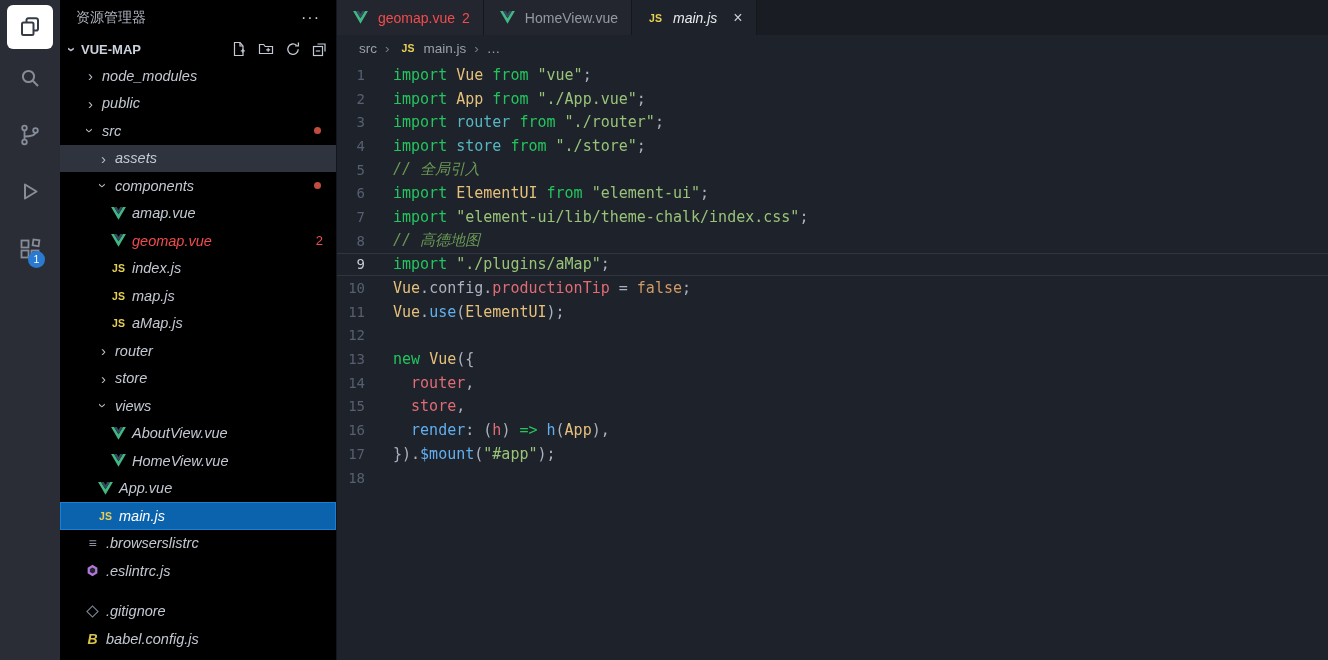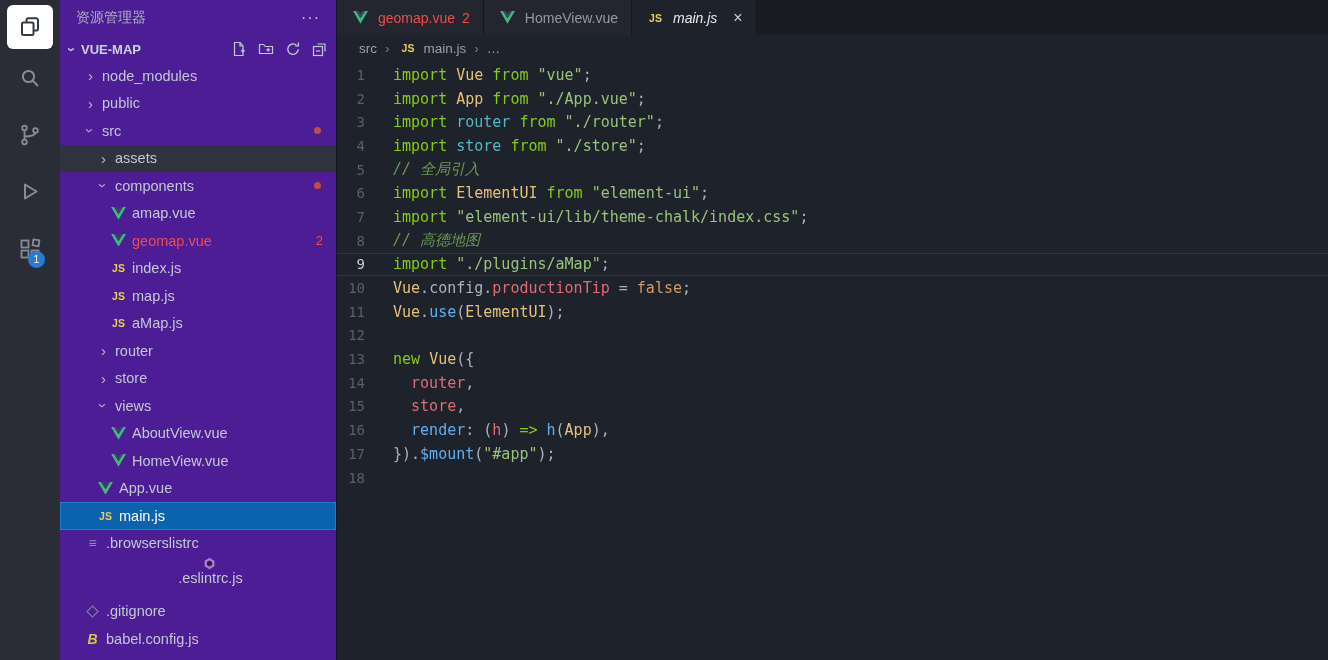--- a/index.html
+++ b/index.html
@@ -8,35 +8,35 @@
   .app { display:flex; width:1328px; height:660px; }
 
   
   .activitybar { width:60px; background:#2a2d35; flex-shrink:0; display:flex; flex-direction:column; align-items:center; }
   .ab-white { width:46px; height:44px; background:#ffffff; border-radius:6px; margin-top:5px; display:flex; align-items:center; justify-content:center; color:#363c46; cursor:pointer; }
   .ab-item { width:60px; height:57px; display:flex; align-items:center; justify-content:center; color:#868d99; position:relative; cursor:pointer; }
   .ab-item svg, .ab-white svg { display:block; }
   .ext-badge { position:absolute; bottom:9px; left:28px; min-width:17px; height:17px; border-radius:50%; background:#2a7ad1; color:#fff; font-size:10.5px; line-height:17px; text-align:center; }
 
   
-  .sidebar { width:276px; background:#4c1d95; flex-shrink:0; display:flex; flex-direction:column; color:#c3c8d2; }
+  .sidebar { width:276px; background:#000000; flex-shrink:0; display:flex; flex-direction:column; color:#c3c8d2; }
   .sb-title { height:36px; flex-shrink:0; display:flex; align-items:center; justify-content:space-between; padding:0 16px 0 16px; font-size:14px; color:#aeb4c0; }
   .sb-more { color:#c6ccd6; font-size:16px; letter-spacing:1px; cursor:pointer; }
   .sb-section { height:26px; flex-shrink:0; display:flex; align-items:center; padding:0 8px 0 4px; font-size:13px; font-weight:bold; color:#cdd3dd; }
   .sec-actions { margin-left:auto; display:flex; gap:11px; color:#c3c9d4; align-items:center; }
   .sec-actions span { display:inline-flex; cursor:pointer; }
 
   .tree { flex:1; overflow:hidden; font-size:14.5px; }
   .row { height:27.5px; display:flex; align-items:center; white-space:nowrap; cursor:pointer; color:#c3c8d2; }
   .row.hover { background:#2e333d; }
   .row.selected { background:#0b63ae; color:#ffffff; outline:1px solid #1c7fd4; outline-offset:-1px; }
   .chev { width:17px; flex-shrink:0; display:inline-flex; justify-content:center; color:#b9bfca; font-size:15px; }
   .chev.open { transform:rotate(90deg); }
   .ficon { width:21px; flex-shrink:0; display:inline-flex; justify-content:center; align-items:center; }
-  .tlabel { margin-left:3px; }
+  .tlabel { margin-left:3px;font-style:italic; }
   .row.err .tlabel { color:#f14c4c; }
   .tbadge { margin-left:auto; margin-right:13px; color:#f14c4c; font-size:13px; }
   .tdot { margin-left:auto; margin-right:15px; width:7px; height:7px; border-radius:50%; background:#c24d3f; }
   .ic-js { color:#e6cf54; font-weight:bold; font-size:10.5px; }
   .ic-babel { color:#d9c24a; font-weight:bold; font-style:italic; font-size:14px; }
   .ic-bl { color:#8a919d; font-size:14px; }
 
   
   .editor { flex:1; display:flex; flex-direction:column; background:#1e222a; border-left:1px solid #14161b; min-width:0; }
   .tabbar { height:35px; flex-shrink:0; background:#191c22; display:flex; }
@@ -47,21 +47,21 @@
   .tab-close { margin-left:9px; color:#c9ced8; font-size:16px; line-height:1; }
   .breadcrumb { height:26px; flex-shrink:0; display:flex; align-items:center; gap:8px; padding-left:22px; font-size:13.5px; color:#9aa0ab; }
   .bc-item { display:flex; align-items:center; gap:5px; cursor:pointer; }
   .bc-sep { color:#777d88; }
 
   .code { flex:1; font-family:"DejaVu Sans Mono","Liberation Mono",monospace; font-size:15px; padding-top:2px; }
   .cl { height:23.7px; display:flex; align-items:center; white-space:pre; }
   .cl .ln { width:56px; flex-shrink:0; text-align:right; padding-right:28px; color:#566070; font-size:14px; }
   .cl.cur { box-shadow: inset 0 1px 0 #31353f, inset 0 -1px 0 #31353f; }
   .cl.cur .ln { color:#c8cdd6; }
-  .tk-kw { color:#84cc16; }
+  .tk-kw { color:#22c55e; }
   .tk-cls { color:#e5c07b; }
   .tk-ent { color:#56b6c2; }
   .tk-var { color:#e06c75; }
   .tk-fn { color:#61afef; }
   .tk-str { color:#98c379; }
   .tk-com { color:#6a9955; font-style:italic; }
   .tk-num { color:#d19a66; }
   .tk-pl { color:#abb2bf; }
 </style>
 </head>
@@ -247,21 +247,21 @@
             <span class="ic-js">JS</span>
           </span>
           <span class="tlabel">main.js</span>
         </div>
         <div class="row" style="padding-left: 22px;">
           <span class="ficon">
             <span class="ic-bl">≡</span>
           </span>
           <span class="tlabel">.browserslistrc</span>
         </div>
-        <div class="row" style="padding-left: 22px; flex-direction: column;">
+        <div class="row" style="padding-left: 22px;">
           <span class="ficon">
             <svg width="13" height="13" viewBox="0 0 16 16">
               <path fill="#b277d8" d="M8 1l6 3.5v7L8 15l-6-3.5v-7z"></path>
               <path fill="#22262e" d="M8 4.4l3.2 1.9v3.4L8 11.6 4.8 9.7V6.3z"></path>
             </svg>
           </span>
           <span class="tlabel">.eslintrc.js</span>
         </div>
         <div class="row" style="padding-left: 22px; margin-top: 13px;">
           <span class="ficon">

